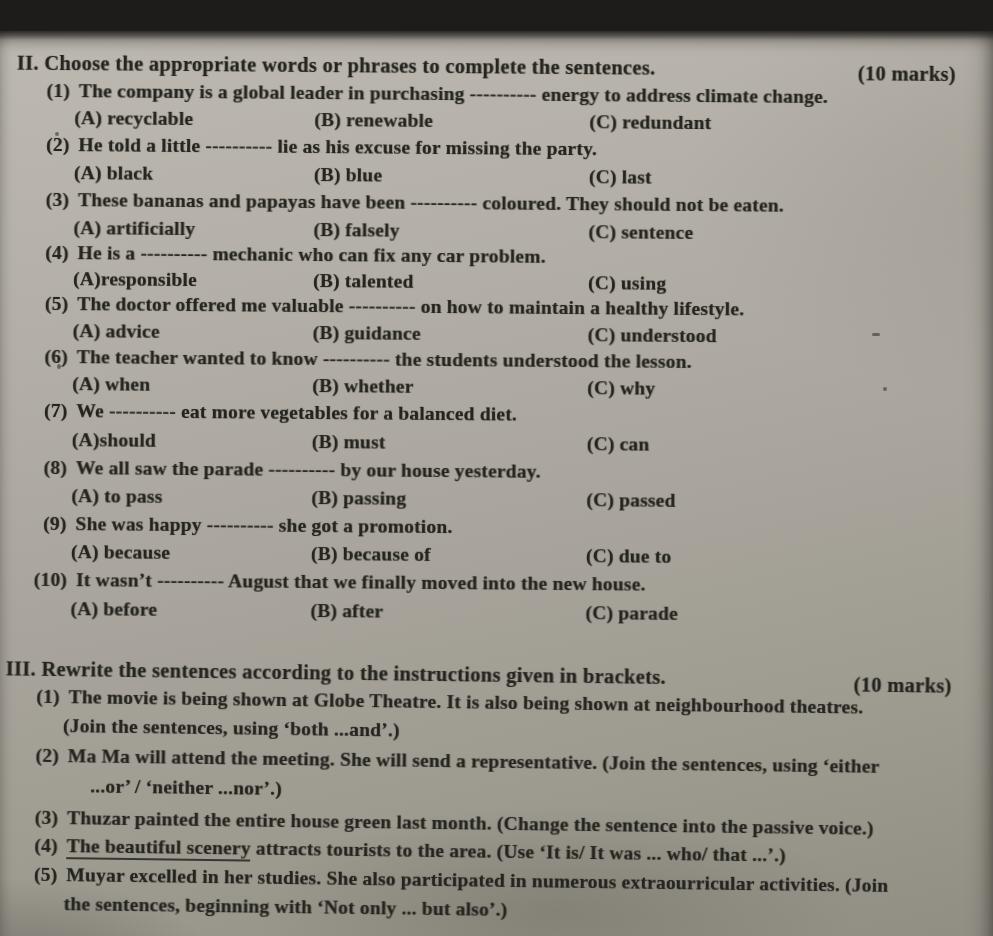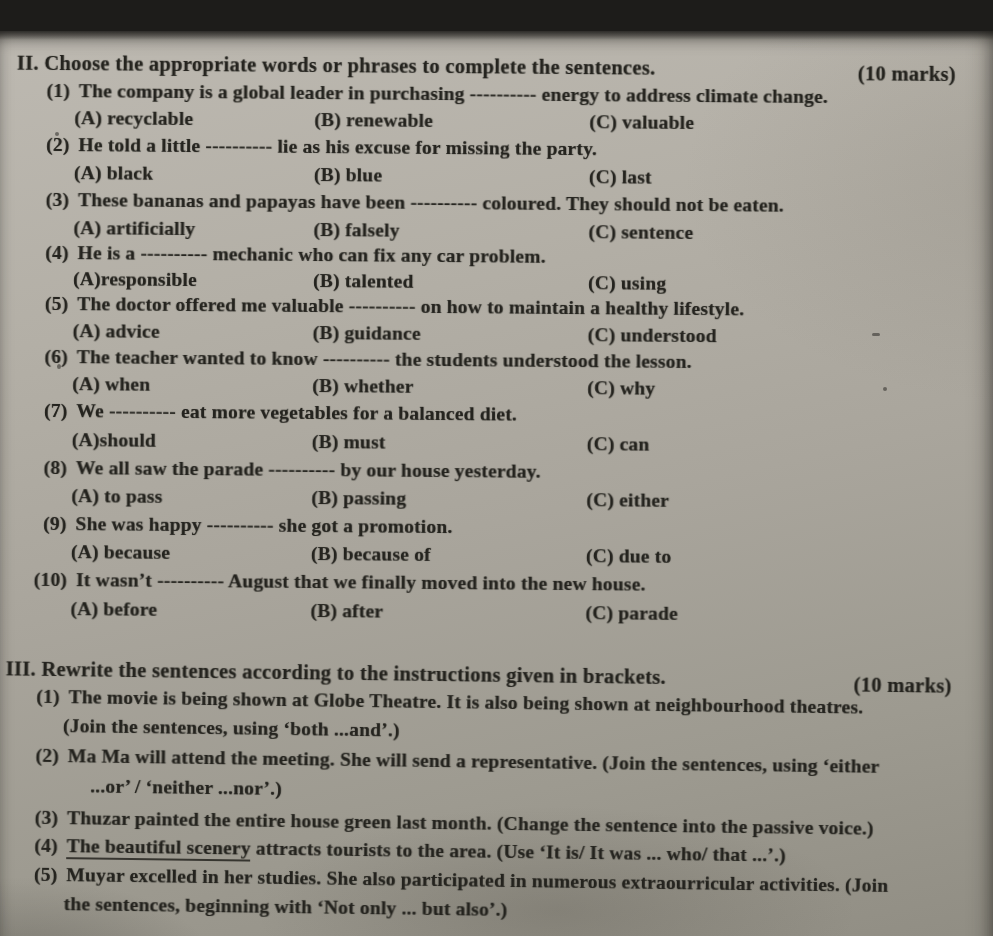--- a/index.html
+++ b/index.html
@@ -40,42 +40,42 @@
 <body>
 
 <div class="paper">
   <div class="top-edge"></div>
 
   <div class="sec" id="sec2">
     <div class="line heading" style="left:17px;top:21px">II. Choose the appropriate words or phrases to complete the sentences.</div>
     <div class="line heading" style="left:858px;top:25px">(10 marks)</div>
 
     <div class="line" style="left:47px;top:49px"><span class="qnum">(1)</span><span>The company is a global leader in purchasing ---------- energy to address climate change.</span></div>
-    <div class="line" style="left:75px;top:76px"><span class="optA">(A) recyclable</span><span class="optB">(B) renewable</span><span class="optC">(C) valuable</span></div>
+    <div class="line" style="left:75px;top:76px"><span class="optA">(A) recyclable</span><span class="optB">(B) renewable</span><span class="optC">(C) redundant</span></div>
 
     <div class="line" style="left:47px;top:103px"><span class="qnum">(2)</span><span>He told a little ---------- lie as his excuse for missing the party.</span></div>
     <div class="line" style="left:75px;top:131px"><span class="optA">(A) black</span><span class="optB">(B) blue</span><span class="optC">(C) last</span></div>
 
     <div class="line" style="left:47px;top:158px"><span class="qnum">(3)</span><span>These bananas and papayas have been ---------- coloured. They should not be eaten.</span></div>
     <div class="line" style="left:75px;top:186px"><span class="optA">(A) artificially</span><span class="optB">(B) falsely</span><span class="optC">(C) sentence</span></div>
 
     <div class="line" style="left:47px;top:211px"><span class="qnum">(4)</span><span>He is a ---------- mechanic who can fix any car problem.</span></div>
     <div class="line" style="left:75px;top:237px"><span class="optA">(A)responsible</span><span class="optB">(B) talented</span><span class="optC">(C) using</span></div>
 
     <div class="line" style="left:47px;top:262px"><span class="qnum">(5)</span><span>The doctor offered me valuable ---------- on how to maintain a healthy lifestyle.</span></div>
     <div class="line" style="left:75px;top:289px"><span class="optA">(A) advice</span><span class="optB">(B) guidance</span><span class="optC">(C) understood</span></div>
 
     <div class="line" style="left:47px;top:315px"><span class="qnum">(6)</span><span>The teacher wanted to know ---------- the students understood the lesson.</span></div>
     <div class="line" style="left:75px;top:342px"><span class="optA">(A) when</span><span class="optB">(B) whether</span><span class="optC">(C) why</span></div>
 
     <div class="line" style="left:47px;top:369px"><span class="qnum">(7)</span><span>We ---------- eat more vegetables for a balanced diet.</span></div>
     <div class="line" style="left:75px;top:398px"><span class="optA">(A)should</span><span class="optB">(B) must</span><span class="optC">(C) can</span></div>
 
     <div class="line" style="left:47px;top:426px"><span class="qnum">(8)</span><span>We all saw the parade ---------- by our house yesterday.</span></div>
-    <div class="line" style="left:75px;top:454px"><span class="optA">(A) to pass</span><span class="optB">(B) passing</span><span class="optC">(C) either</span></div>
+    <div class="line" style="left:75px;top:454px"><span class="optA">(A) to pass</span><span class="optB">(B) passing</span><span class="optC">(C) passed</span></div>
 
     <div class="line" style="left:47px;top:482px"><span class="qnum">(9)</span><span>She was happy ---------- she got a promotion.</span></div>
     <div class="line" style="left:75px;top:510px"><span class="optA">(A) because</span><span class="optB">(B) because of</span><span class="optC">(C) due to</span></div>
 
     <div class="line" style="left:38px;top:538px"><span class="qnum">(10)</span><span>It wasn’t ---------- August that we finally moved into the new house.</span></div>
     <div class="line" style="left:75px;top:567px"><span class="optA">(A) before</span><span class="optB">(B) after</span><span class="optC">(C) parade</span></div>
   </div>
 
   <div class="sec" id="sec3">
     <div class="line heading" style="left:14px;top:627px">III. Rewrite the sentences according to the instructions given in brackets.</div>

